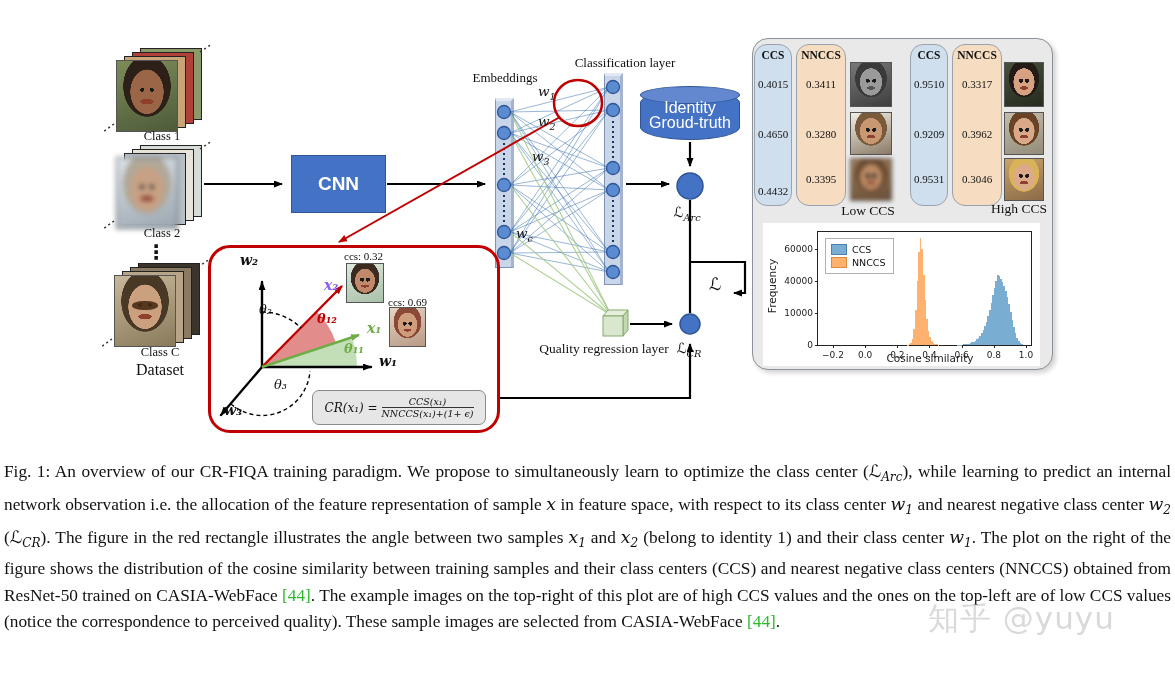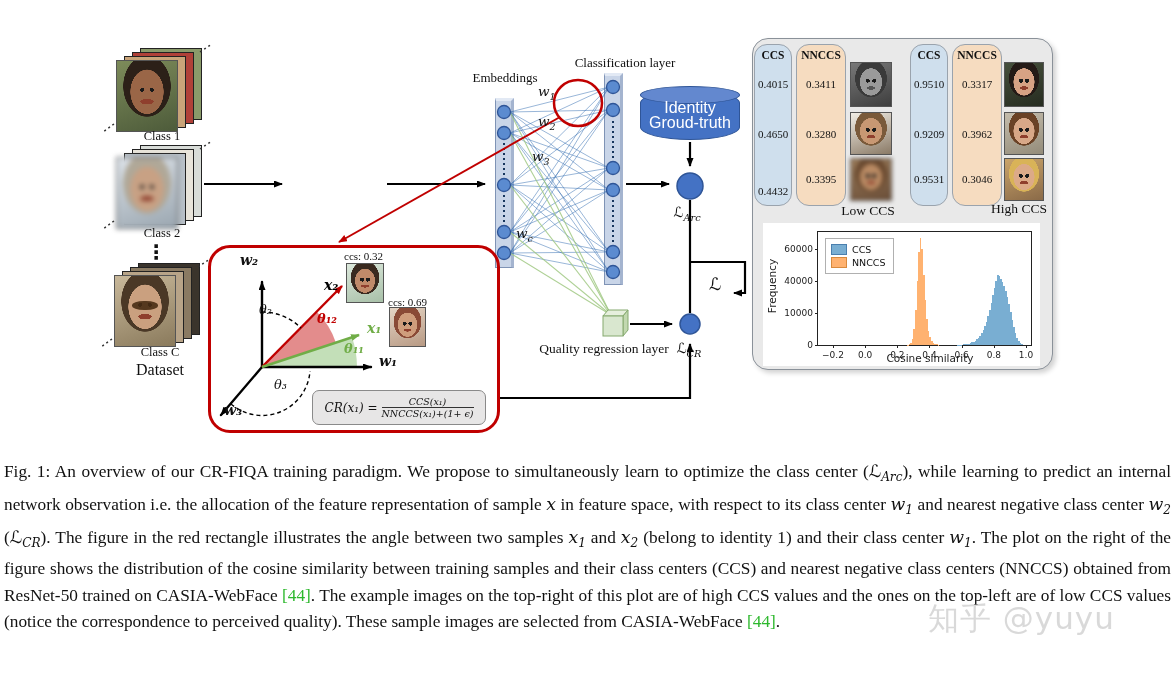--- a/index.html
+++ b/index.html
@@ -103,20 +103,23 @@
   <div class="stack" style="left:114px;top:263px;width:90px;height:92px;">
     <div class="layer" style="left:24px;top:0;background:#3a342c;"></div>
     <div class="layer" style="left:16px;top:4px;background:#8a7a62;"></div>
     <div class="layer" style="left:8px;top:8px;background:#b8a488;"></div>
     <div class="layer face shades" style="left:0;top:12px;--skin:#caa07f;--hair:#4a3826;--bg1:#c8b89a;--bg2:#8a7a5c;"></div>
   </div>
   <div class="lbl classlbl" style="left:116px;top:345px;width:88px;">Class C</div>
 
   <div class="lbl" style="left:116px;top:361px;width:88px;text-align:center;font-size:16px;">Dataset</div>
 
+  <div class="cnn">
+      <span>CNN</span>
+    </div>
 
   <div class="bar" style="left:495px;top:98px;width:19px;height:170px;"></div>
   <div class="bar" style="left:604px;top:73px;width:19px;height:212px;"></div>
   <div class="lbl" style="left:455px;top:70px;width:100px;text-align:center;font-size:13px;">Embeddings</div>
   <div class="lbl" style="left:560px;top:55px;width:130px;text-align:center;font-size:13px;">Classification layer</div>
 
   <div class="lbl math" style="left:538px;top:83px;font-size:13.5px;">w<sub>1</sub></div>
   <div class="lbl math" style="left:538px;top:113px;font-size:13.5px;">w<sub>2</sub></div>
   <div class="lbl math" style="left:532px;top:148px;font-size:13.5px;">w<sub>3</sub></div>
   <div class="lbl math" style="left:516px;top:225px;font-size:13.5px;">w<sub>c</sub></div>
@@ -128,21 +131,21 @@
 
   <div class="lbl math" style="left:664px;top:204px;width:46px;text-align:center;font-size:14px;">ℒ<sub>Arc</sub></div>
   <div class="lbl math" style="left:666px;top:340px;width:46px;text-align:center;font-size:14px;">ℒ<sub>CR</sub></div>
   <div class="lbl scr" style="left:709px;top:274px;font-size:17px;">ℒ</div>
   <div class="lbl" style="left:528px;top:341px;width:152px;text-align:center;font-size:13.5px;">Quality regression layer</div>
 
   <div class="redrect"></div>
   <div class="lbl math" style="left:240px;top:252px;font-size:14px;font-weight:bold;">w₂</div>
   <div class="lbl math" style="left:379px;top:353px;font-size:14px;font-weight:bold;">w₁</div>
   <div class="lbl math" style="left:224px;top:402px;font-size:14px;font-weight:bold;">w₃</div>
-  <div class="lbl math" style="left:324px;top:277px;font-size:14px;font-weight:bold;color:#000000;">x₂</div>
+  <div class="lbl math" style="left:324px;top:277px;font-size:14px;font-weight:bold;color:#8b5cf6;">x₂</div>
   <div class="lbl math" style="left:367px;top:320px;font-size:14px;font-weight:bold;color:#70ad47;">x₁</div>
   <div class="lbl math" style="left:259px;top:302px;font-size:13px;">θ₂</div>
   <div class="lbl math" style="left:274px;top:377px;font-size:13px;">θ₃</div>
   <div class="lbl math" style="left:317px;top:311px;font-size:13px;font-weight:bold;color:#c00000;">θ₁₂</div>
   <div class="lbl math" style="left:344px;top:341px;font-size:13px;font-weight:bold;color:#70ad47;font-style:italic;">θ₁₁</div>
   <div class="lbl" style="left:344px;top:250px;font-size:11px;">ccs: 0.32</div>
   <div class="lbl" style="left:388px;top:296px;font-size:11px;">ccs: 0.69</div>
   <div class="face" style="left:346px;top:263px;width:38px;height:40px;z-index:6;--skin:#c08a6a;--hair:#3a2a20;--bg1:#dce8dc;--bg2:#a8c0a8;"></div>
   <div class="face" style="left:389px;top:307px;width:37px;height:40px;z-index:6;--skin:#cf9d7c;--hair:#8a4a36;--bg1:#e4d4c4;--bg2:#b89a84;"></div>
 

